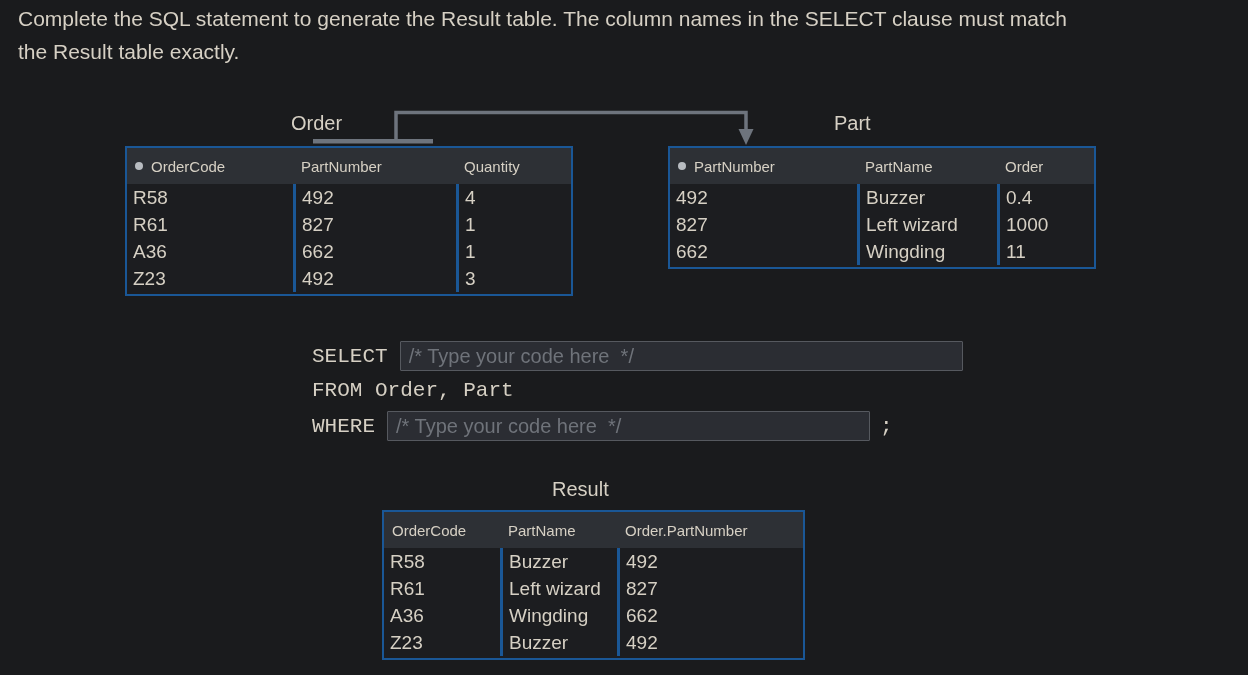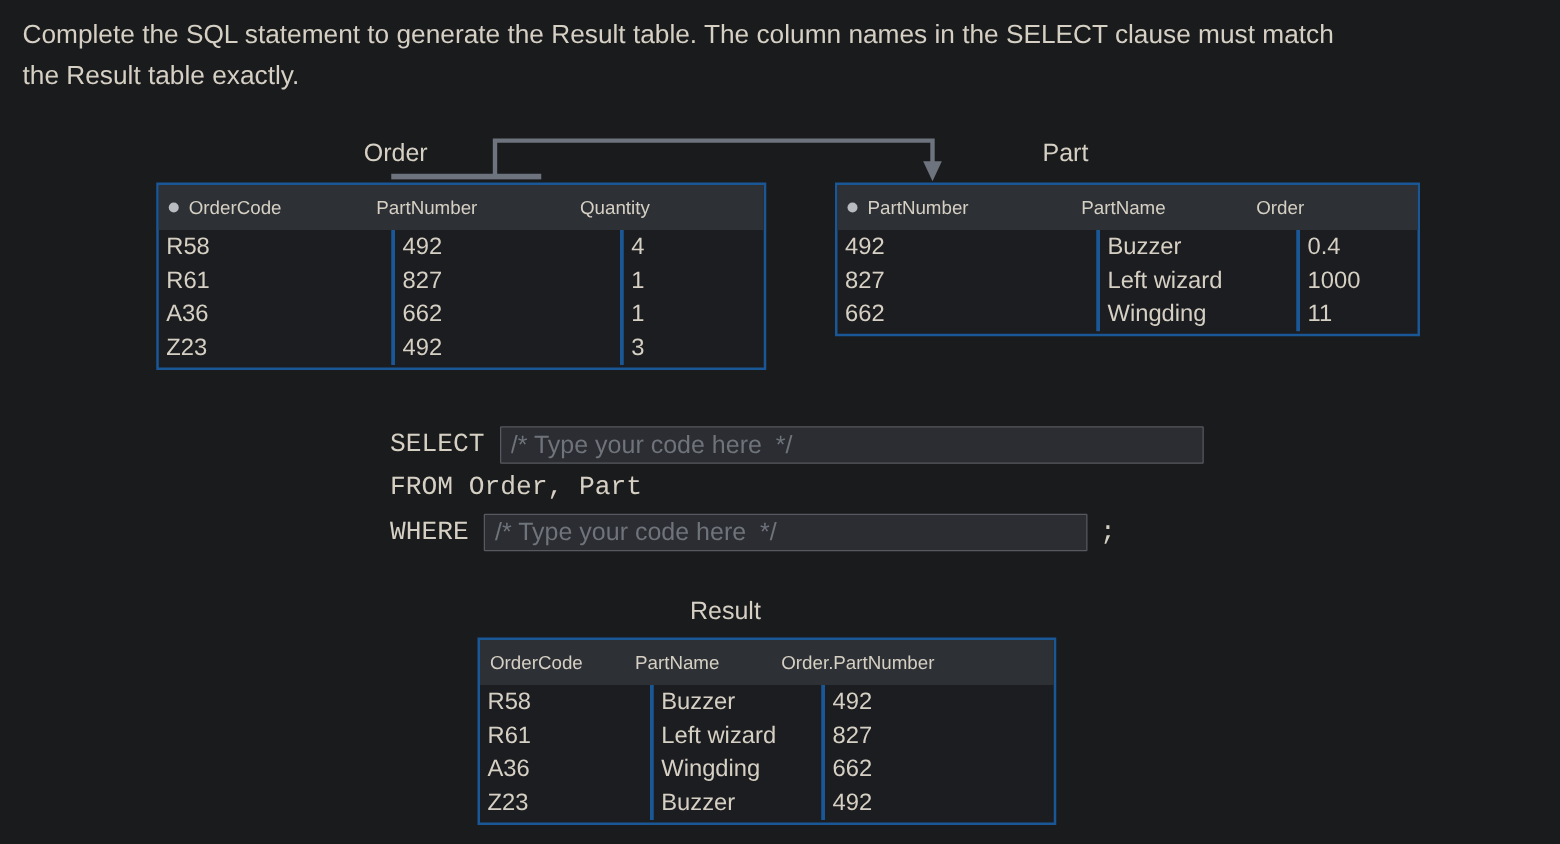--- a/index.html
+++ b/index.html
@@ -8,38 +8,38 @@
     --input-bg:#2b2d33; --input-border:#56595f; --cell-bg:#1c1d20; --key-dot:#b8bcc1;
   }
   *{margin:0;padding:0;box-sizing:border-box;}
   html,body{width:1248px;height:675px;}
   body{
     position:relative;width:1248px;height:675px;overflow:hidden;
     background:var(--background);color:var(--text);
     font-family:"Liberation Sans",sans-serif;
   }
   .instructions{
-    position:absolute;left:18px;top:11px;width:1210px;
+    position:absolute;left:18px;top:2px;width:1210px;
     font-size:21px;line-height:33px;color:var(--text);white-space:pre-line;
   }
   .tbl-title{position:absolute;font-size:20px;color:var(--text);}
   #order-title{left:291px;top:112px;text-align:center;}
   #part-title{left:834px;top:112px;}
   #result-title{left:552px;top:478px;}
   .dtable{
     position:absolute;border:2px solid var(--table-border);
     background:var(--cell-bg);width:max-content;
   }
   #order-table{left:125px;top:146px;}
   #part-table{left:668px;top:146px;}
   #result-table{left:382px;top:510px;}
   .thead{display:flex;background:var(--header-bg);height:36px;align-items:center;}
   .th{display:flex;align-items:center;gap:8px;padding-left:8px;font-size:15px;color:var(--text);flex:0 0 auto;}
   .keydot{width:8px;height:8px;border-radius:50%;background:var(--key-dot);flex:0 0 auto;}
-  .tbody{display:flex;padding-bottom:2px;gap:20px;}
+  .tbody{display:flex;padding-bottom:2px;}
   .tcol{flex:0 0 auto;}
   .tcol + .tcol{border-left:3px solid var(--table-border);}
   .cell{height:27px;line-height:27px;padding-left:6px;font-size:19px;color:var(--text);
         white-space:nowrap;overflow:hidden;}
   #relationship-arrow{position:absolute;left:310px;top:100px;}
   .sql-block{position:absolute;left:296px;top:340px;display:flex;flex-direction:column;gap:6px;margin-left:16px;}
   .sql-row{display:flex;align-items:center;height:32px;}
   .sql-kw{font-family:"Liberation Mono",monospace;font-size:21px;color:var(--text);margin-right:12px;white-space:pre;}
   .sql-from{height:26px;line-height:26px;}
   .sql-input{

